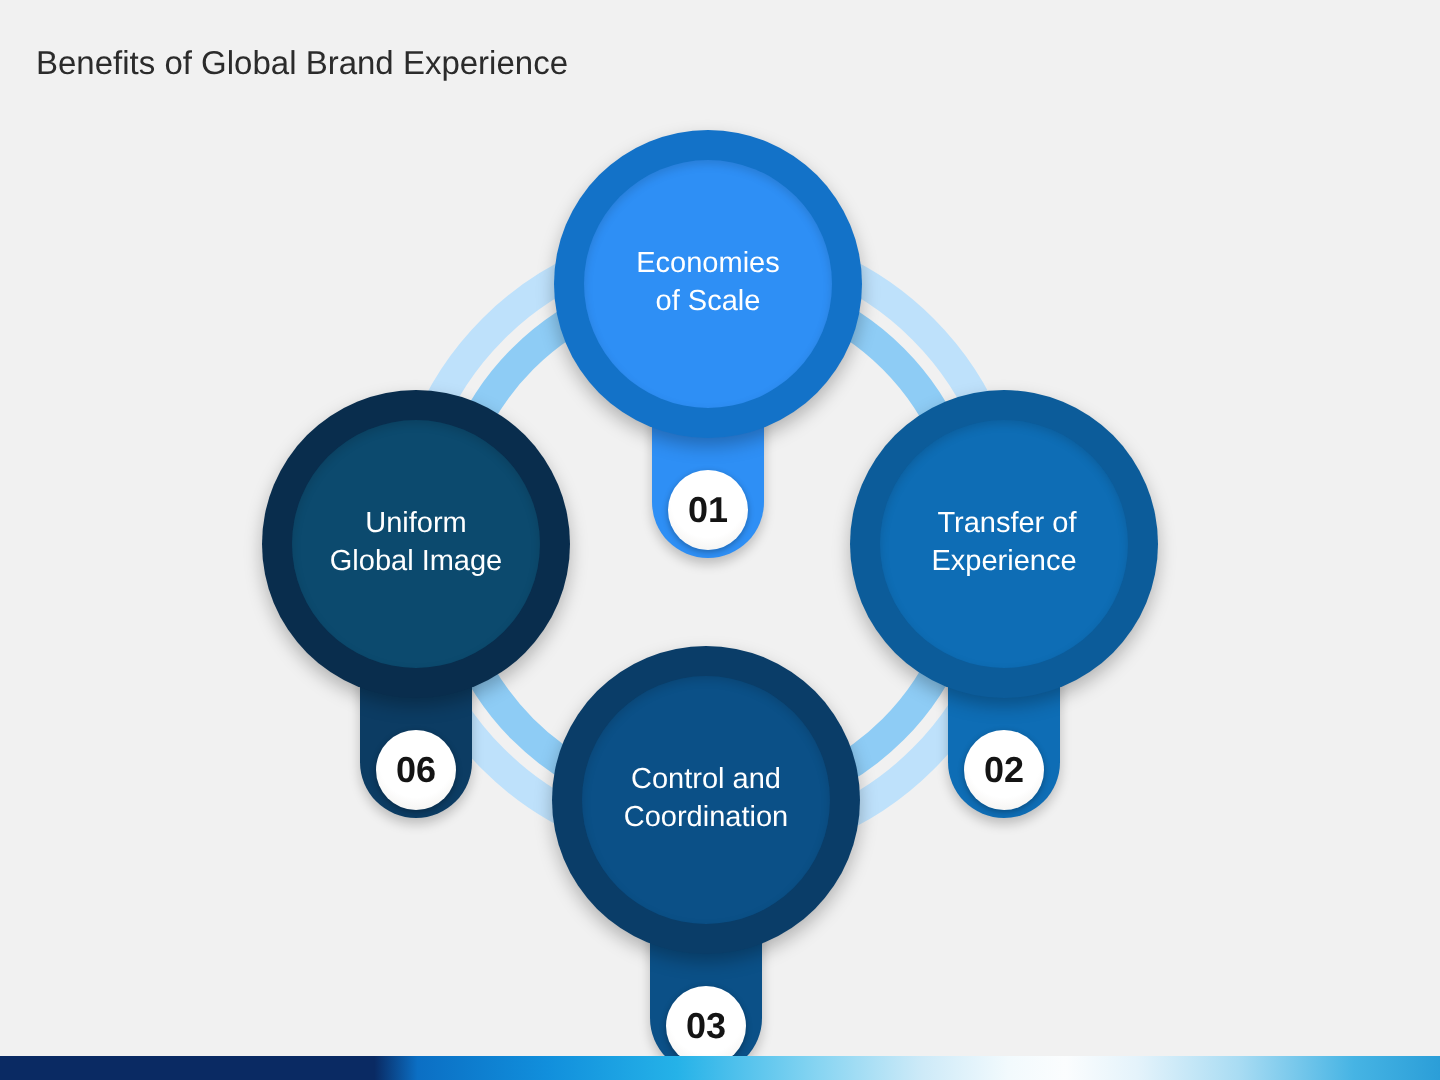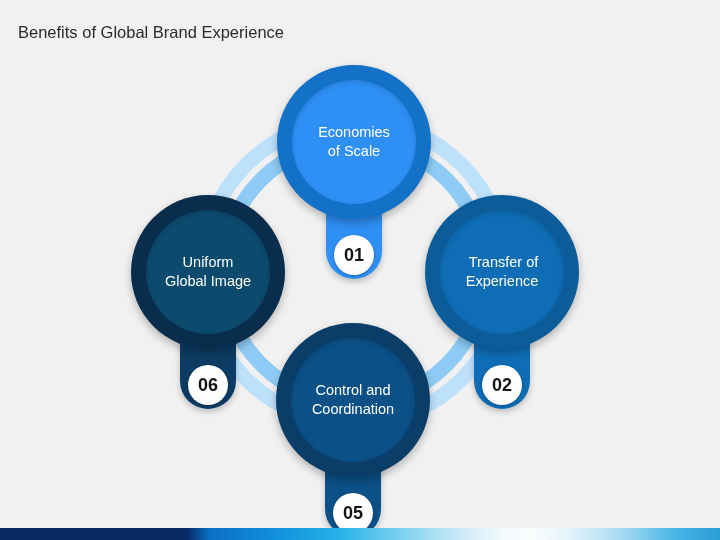--- a/index.html
+++ b/index.html
@@ -164,21 +164,21 @@
         </div>
         <div class="node-badge" style="top: 93px;">02</div>
       </div>
       <div class="node" style="left: 353px; top: 400px;">
         <div class="node-stem" style="top: 59px; height: 78px; background: rgb(11, 80, 135);"></div>
         <div class="node-ring" style="width: 154px; height: 154px; left: -77px; top: -77px; background: rgb(10, 61, 104);"></div>
         <div class="node-core" style="width: 124px; height: 124px; left: -62px; top: -62px; background: rgb(11, 80, 135);">
           <span class="node-label">Control and
 Coordination</span>
         </div>
-        <div class="node-badge" style="top: 93px;">05</div>
+        <div class="node-badge" style="top: 93px;">03</div>
       </div>
       <div class="node" style="left: 208px; top: 272px;">
         <div class="node-stem" style="top: 59px; height: 78px; background: rgb(12, 60, 99);"></div>
         <div class="node-ring" style="width: 154px; height: 154px; left: -77px; top: -77px; background: rgb(9, 45, 77);"></div>
         <div class="node-core" style="width: 124px; height: 124px; left: -62px; top: -62px; background: #0c4a6e; align-items: center;">
           <span class="node-label">Uniform
 Global Image</span>
         </div>
         <div class="node-badge" style="top: 93px;">06</div>
       </div>

